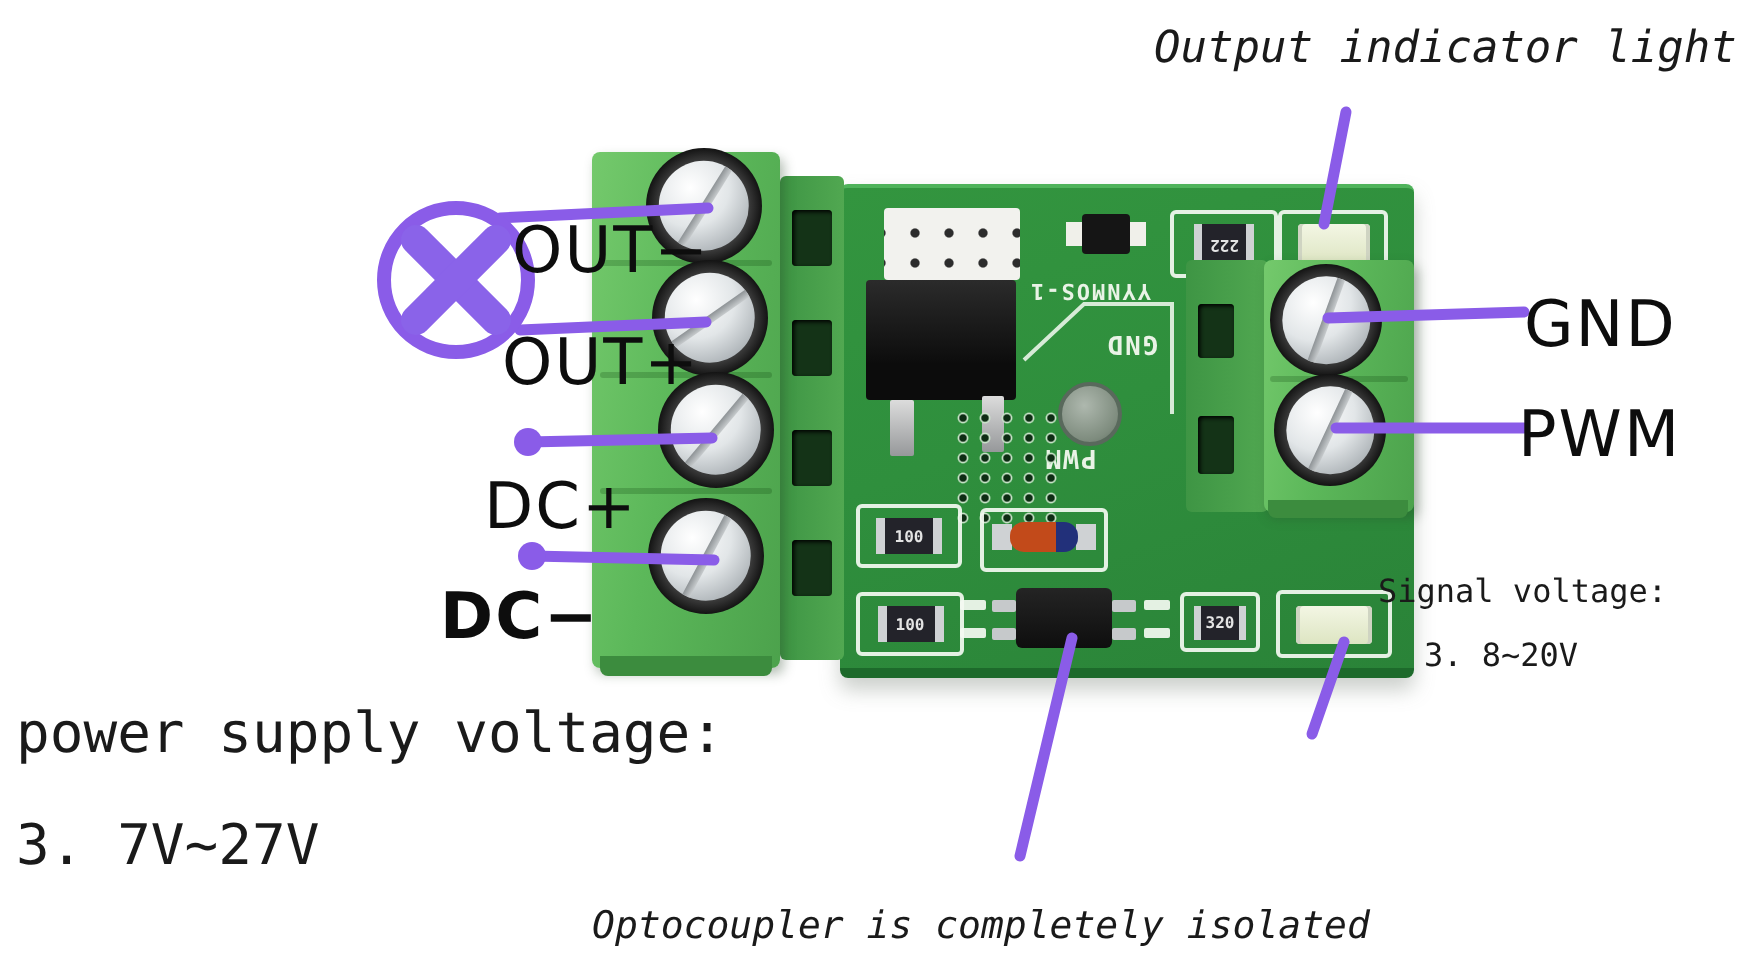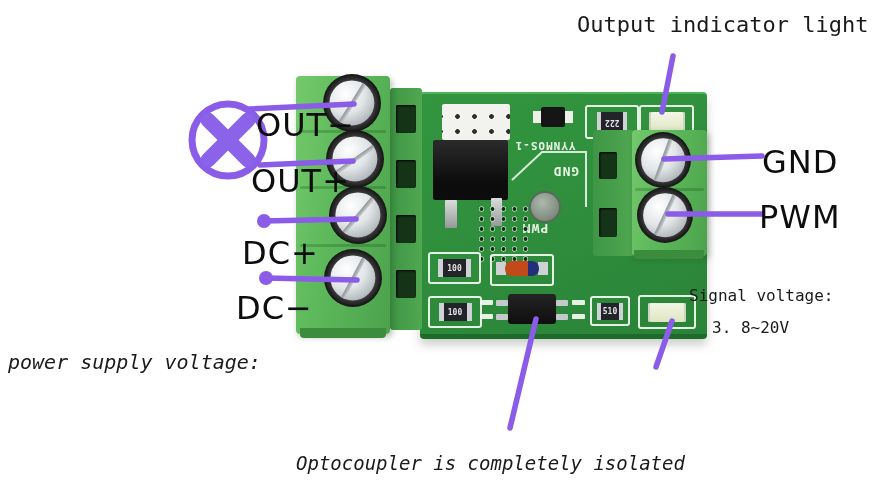--- a/index.html
+++ b/index.html
@@ -122,21 +122,21 @@
     <div class="pin abs" style="left:76px;top:206px;width:12px;height:6px;"></div>
     <div class="pin abs" style="left:76px;top:220px;width:12px;height:6px;"></div>
     <div class="abs" style="left:88px;top:200px;width:48px;height:30px;background:linear-gradient(180deg,#242424,#0e0e0e);border-radius:3px;"></div>
     <div class="pin abs" style="left:136px;top:206px;width:12px;height:6px;"></div>
     <div class="pin abs" style="left:136px;top:220px;width:12px;height:6px;"></div>
     <div class="dash abs" style="left:152px;top:206px;width:13px;height:5px;"></div>
     <div class="dash abs" style="left:152px;top:220px;width:13px;height:5px;"></div>
 
     <div class="silkbox abs" style="left:170px;top:202px;width:36px;height:26px;">
       <div class="rbody" style="width:26px;height:17px;">
-          <span>510</span>
+          <span>320</span>
         </div>
     </div>
 
     <div class="silkbox abs" style="left:218px;top:201px;width:54px;height:30px;">
       <div class="ledbody" style="width:38px;height:19px;"></div>
     </div>
   </div>
 
   <div class="tside abs" style="left:390px;top:88px;width:32px;height:242px;">
     <div class="tslot abs" style="left:6px;top:17px;width:20px;height:28px;"></div>
@@ -206,30 +206,31 @@
     </g>
     <circle cx="264" cy="221" r="7" fill="#8a5ce8"></circle>
     <circle cx="266" cy="278" r="7" fill="#8a5ce8"></circle>
     <circle cx="228" cy="140" r="36" fill="#ffffff" stroke="#8a5ce8" stroke-width="7"></circle>
     <g stroke="#8a63e9" stroke-width="15" stroke-linecap="round">
       <line x1="208" y1="120" x2="248" y2="160"></line>
       <line x1="248" y1="120" x2="208" y2="160"></line>
     </g>
   </svg>
 
-  <div class="anno" style="left:577px;top:12px;font-size:22px;">Output indicator light</div>
+  <div class="anno" style="left:577px;top:12px;font-size:22px;font-style:italic;">Output indicator light</div>
 
   <div class="tlabel" style="left:251px;top:162px;">OUT+</div>
   <div class="tlabel" style="left:256px;top:106px;">OUT−</div>
   <div class="tlabel" style="left:242px;top:234px;">DC+</div>
-  <div class="tlabel" style="left:236px;top:289px;">DC−</div>
+  <div class="tlabel" style="left:220px;top:289px;font-weight:bold;">DC−</div>
 
   <div class="tlabel" style="left:762px;top:143px;">GND</div>
   <div class="tlabel" style="left:759px;top:198px;">PWM</div>
 
   <div class="anno" style="left:689px;top:286px;font-size:16px;">Signal voltage:</div>
   <div class="anno" style="left:712px;top:318px;font-size:16px;">3. 8~20V</div>
 
 
-  <div class="anno" style="left:8px;top:350px;font-size:20px;font-style:italic;">power supply voltage:</div>
+  <div class="anno" style="left:8px;top:350px;font-size:28px;">power supply voltage:</div>
+  <div class="anno" style="left:8px;top:406px;font-size:28px;">3. 7V~27V</div>
 
   <div class="anno" style="left:296px;top:452px;font-size:19px;font-style:italic;">Optocoupler is completely isolated</div>
 </div>
 
 </body></html>

